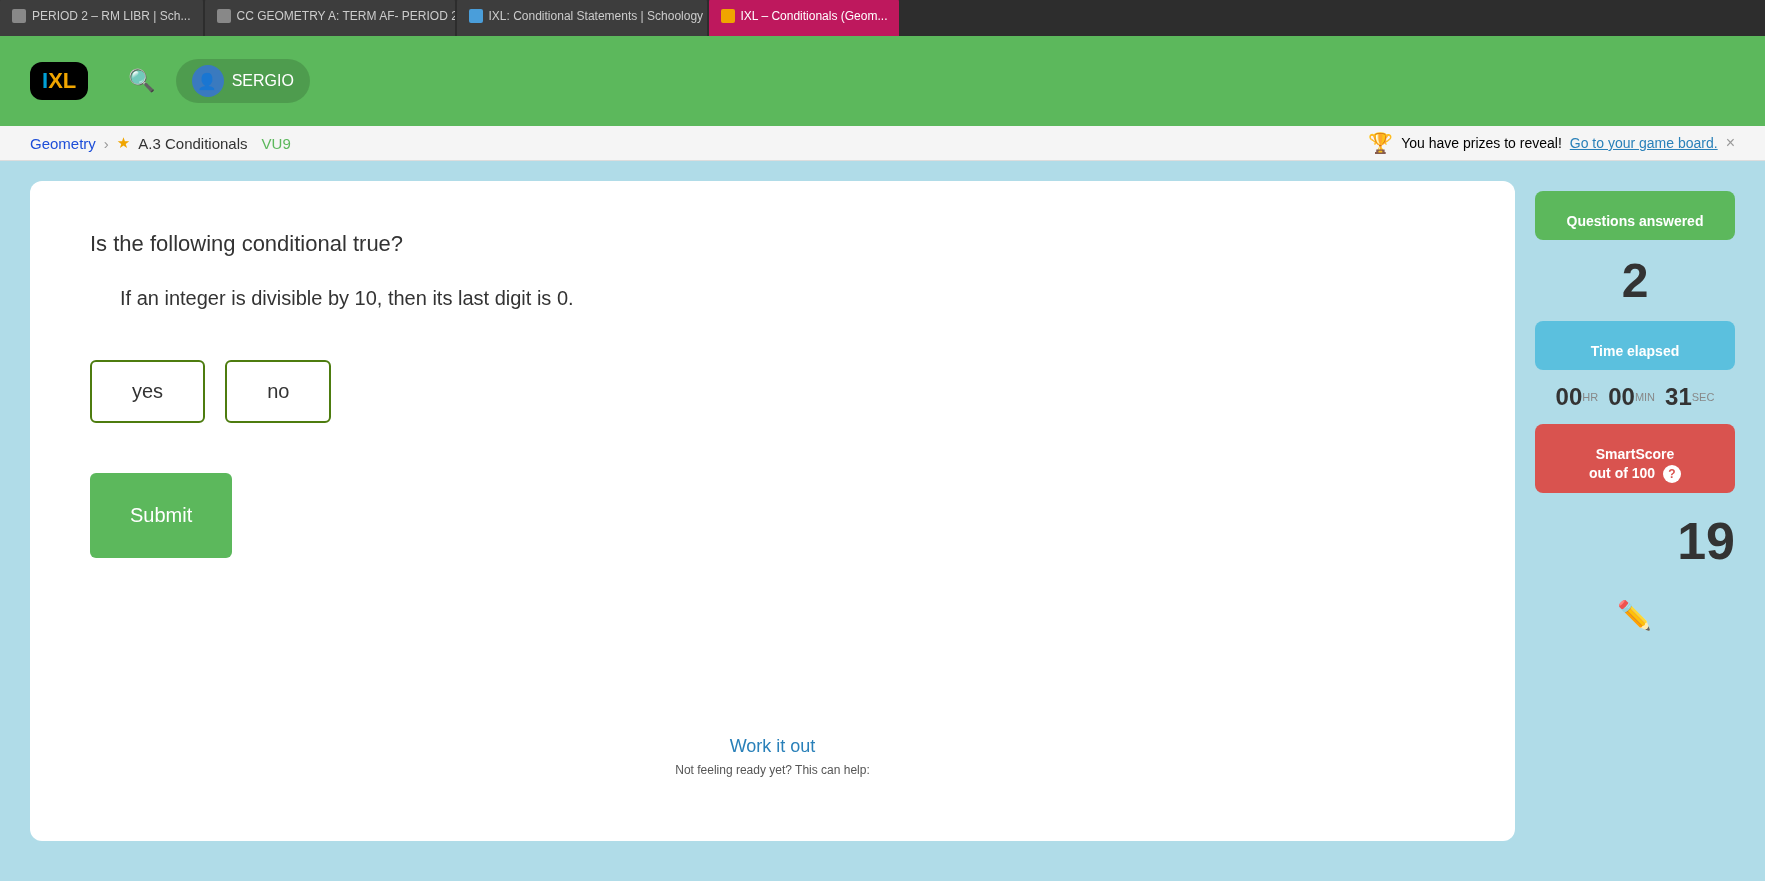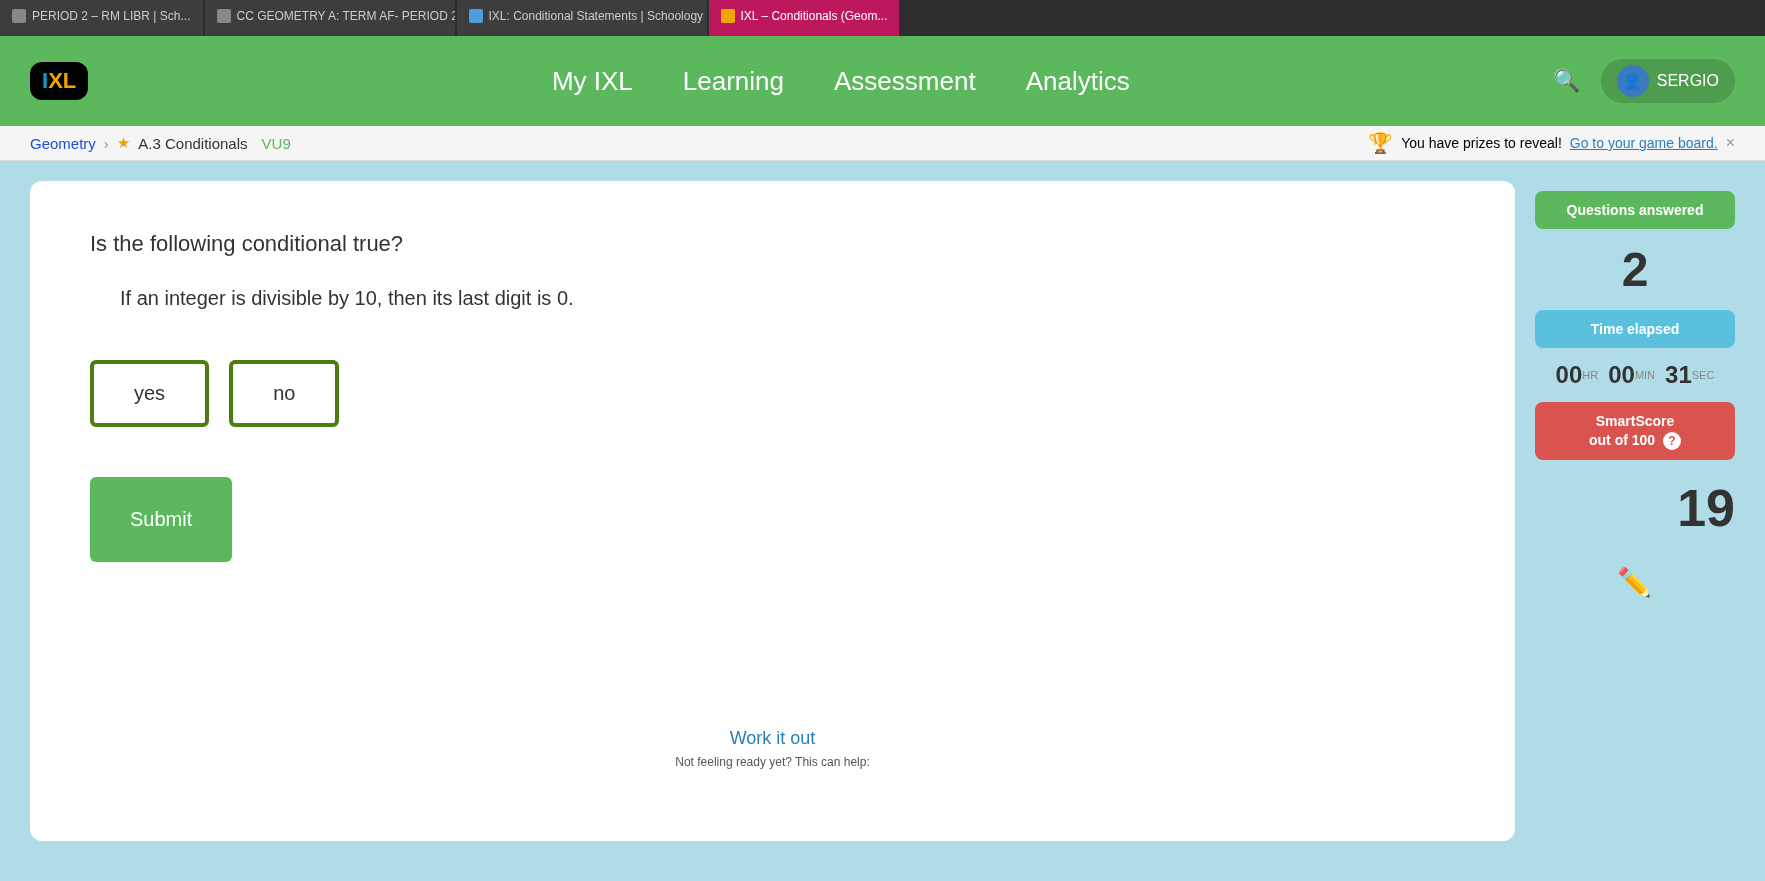--- a/index.html
+++ b/index.html
@@ -191,21 +191,21 @@
       color: #333;
       margin-bottom: 50px;
       padding-left: 30px;
     }
     .answer-options {
       display: flex;
       gap: 20px;
       margin-bottom: 50px;
     }
     .answer-option {
-      border: 4px solid #4d7c0f;
+      border: 2px solid #4d7c0f;
       background: white;
       border-radius: 6px;
       padding: 18px 40px;
       font-size: 20px;
       color: #333;
       cursor: pointer;
       min-width: 100px;
       text-align: center;
     }
     .submit-btn {
@@ -215,21 +215,21 @@
       border-radius: 6px;
       padding: 31px 40px;
       font-size: 20px;
       cursor: pointer;
       font-weight: 500;
     }
 
     
     .work-it-out {
       position: absolute;
-      bottom: 72px;
+      bottom: 64px;
       left: 50%;
       transform: translateX(-50%);
       text-align: center;
     }
     .work-it-out-title {
       color: #2980b9;
       font-size: 18px;
       margin-bottom: 6px;
       cursor: pointer;
     }
@@ -260,20 +260,21 @@
       color: white;
     }
     .stat-box.red {
       background: #d9534f;
       color: white;
     }
     .stat-label {
       font-size: 14px;
       font-weight: bold;
       line-height: 1.3;
+      margin-top: 11px;
     }
     .stat-value {
       font-size: 48px;
       font-weight: bold;
       color: #333;
       text-align: center;
       padding: 5px 0;
     }
     .time-display {
       display: flex;
@@ -340,26 +341,20 @@
   <div class="browser-tab active">
     <div class="tab-favicon" style="background:#f0a500;"></div>
     <span>IXL – Conditionals (Geom...</span>
   </div>
 </div>
 
 <div class="navbar">
   <div class="logo-box">
     <span class="logo-i">I</span><span class="logo-xl">XL</span>
   </div>
-  <nav class="nav-links">
-    <a class="nav-link">My IXL</a>
-    <a class="nav-link">Learning</a>
-    <a class="nav-link">Assessment</a>
-    <a class="nav-link">Analytics</a>
-  </nav>
   <div class="nav-right">
     <div class="search-icon-btn">🔍</div>
     <div class="user-btn">
       <div class="user-avatar">👤</div>
       <span>SERGIO</span>
     </div>
   </div>
 </div>
 
 <div class="breadcrumb-bar">

